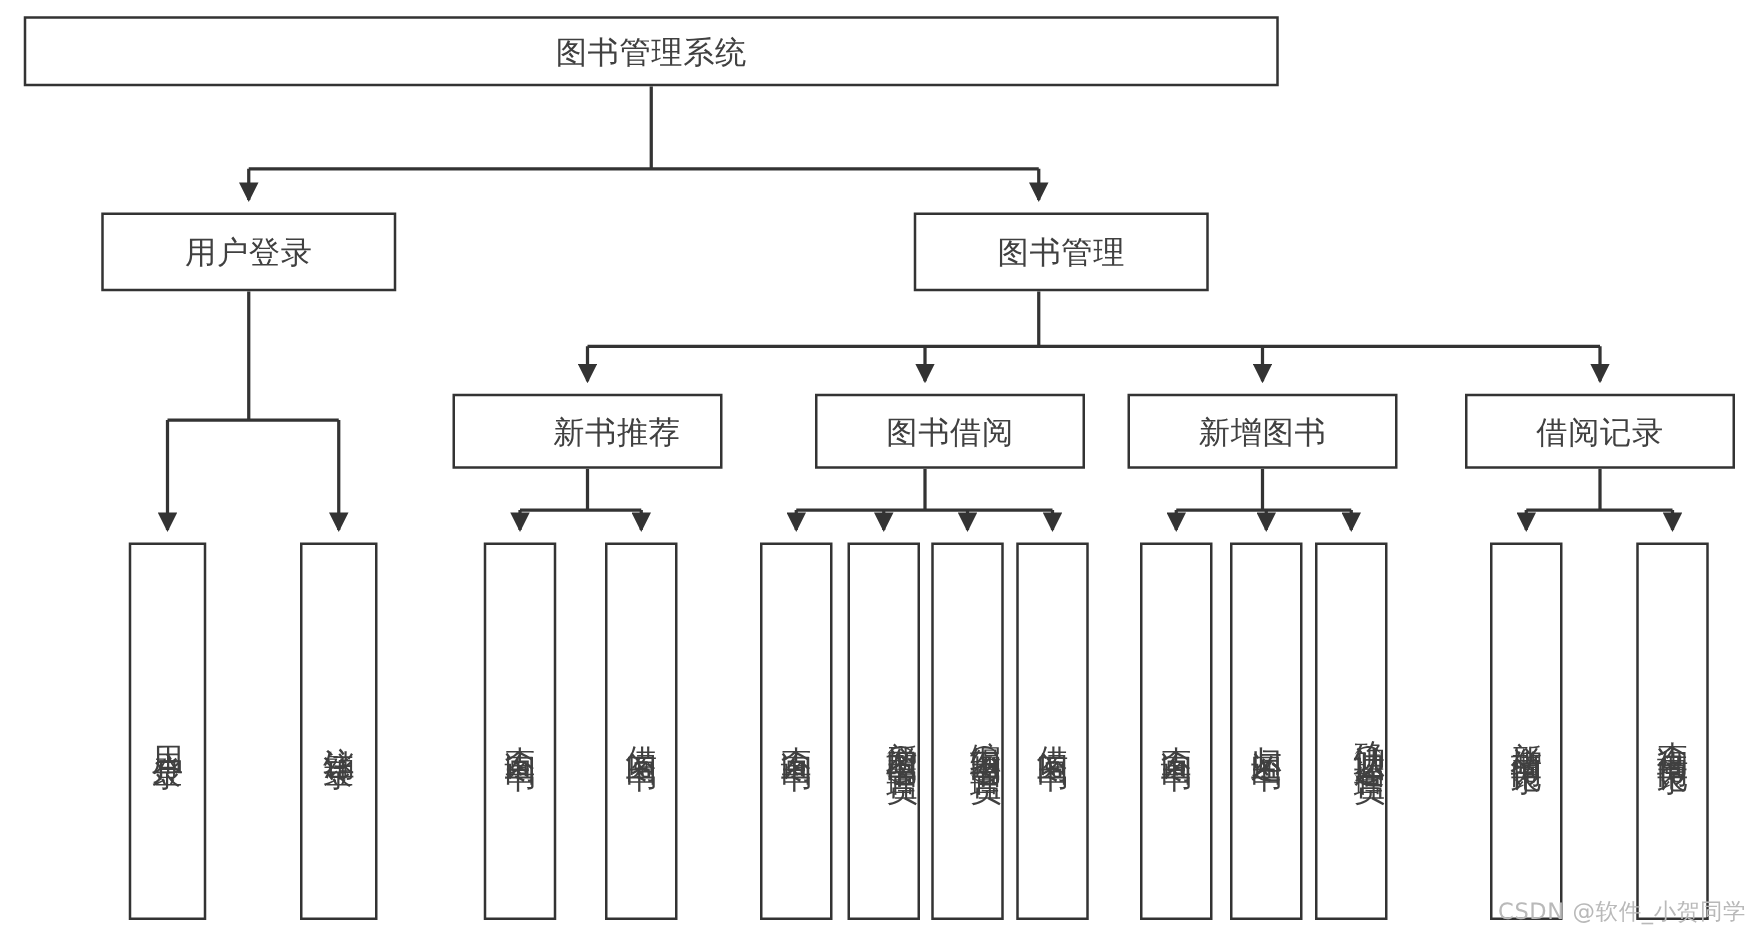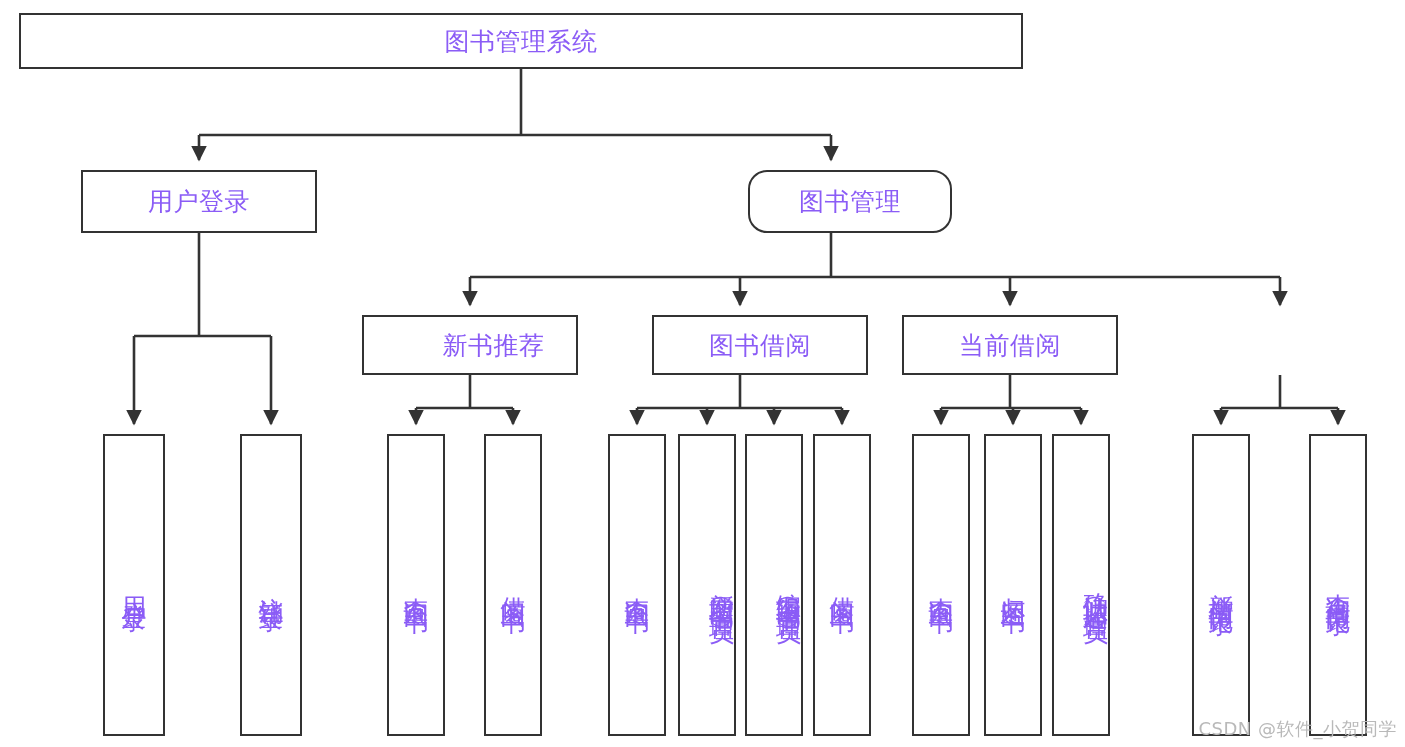--- a/index.html
+++ b/index.html
@@ -23,21 +23,21 @@
     height: 747px;
   }
   .node {
     position: absolute;
     box-sizing: border-box;
     border: 2.5px solid #333333;
     background: #ffffff;
     display: flex;
     align-items: center;
     justify-content: center;
-    color: #8b5cf6;
+    color: #404040;
   }
   .node.h {
     font-size: 25px;
     letter-spacing: 0.5px;
   }
   .node.v {
     writing-mode: vertical-rl;
     text-orientation: upright;
     font-size: 25px;
     letter-spacing: 4px;
@@ -108,25 +108,26 @@
       <path d="M 1280 375 L 1280 408"></path>
       <path d="M 1221 408 L 1338 408"></path>
       <path d="M 1221 408 L 1221 424" marker-end="url(#arrow)"></path>
       <path d="M 1338 408 L 1338 424" marker-end="url(#arrow)"></path>
     </g>
   </svg>
 
   <div class="node h" id="node-root" style="left: 19px; top: 13px; width: 1004px; height: 56px;">图书管理系统</div>
 
   <div class="node h" id="node-l2-0" style="left: 81px; top: 170px; width: 236px; height: 63px;">用户登录</div>
-  <div class="node h" id="node-l2-1" style="left: 748px; top: 170px; width: 204px; height: 63px; border-radius: 19px;">图书管理</div>
+  <div class="node h" id="node-l2-1" style="left: 731px; top: 170px; width: 236px; height: 63px;">图书管理</div>
 
   <div class="node h" id="node-l3-0" style="left: 362px; top: 315px; width: 216px; height: 60px; padding-left: 47px;">新书推荐</div>
   <div class="node h" id="node-l3-1" style="left: 652px; top: 315px; width: 216px; height: 60px;">图书借阅</div>
-  <div class="node h" id="node-l3-2" style="left: 902px; top: 315px; width: 216px; height: 60px;">当前借阅</div>
+  <div class="node h" id="node-l3-2" style="left: 902px; top: 315px; width: 216px; height: 60px;">新增图书</div>
+  <div class="node h" id="node-l3-3" style="left: 1172px; top: 315px; width: 216px; height: 60px;">借阅记录</div>
 
   <div class="node v midalign" id="node-leaf-0" style="left: 103px; top: 434px; width: 62px; height: 302px;">用户登录</div>
   <div class="node v midalign" id="node-leaf-1" style="left: 240px; top: 434px; width: 62px; height: 302px;">注销登录</div>
   <div class="node v midalign" id="node-leaf-2" style="left: 387px; top: 434px; width: 58px; height: 302px;">查询图书</div>
   <div class="node v midalign" id="node-leaf-3" style="left: 484px; top: 434px; width: 58px; height: 302px;">借阅图书</div>
   <div class="node v midalign" id="node-leaf-4" style="left: 608px; top: 434px; width: 58px; height: 302px;">查询图书</div>
   <div class="node v" id="node-leaf-5" style="left: 678px; top: 434px; width: 58px; height: 302px;">新增图书（管理员）</div>
   <div class="node v" id="node-leaf-6" style="left: 745px; top: 434px; width: 58px; height: 302px;">编辑图书（管理员）</div>
   <div class="node v midalign" id="node-leaf-7" style="left: 813px; top: 434px; width: 58px; height: 302px;">借阅图书</div>
   <div class="node v midalign" id="node-leaf-8" style="left: 912px; top: 434px; width: 58px; height: 302px;">查询图书</div>

